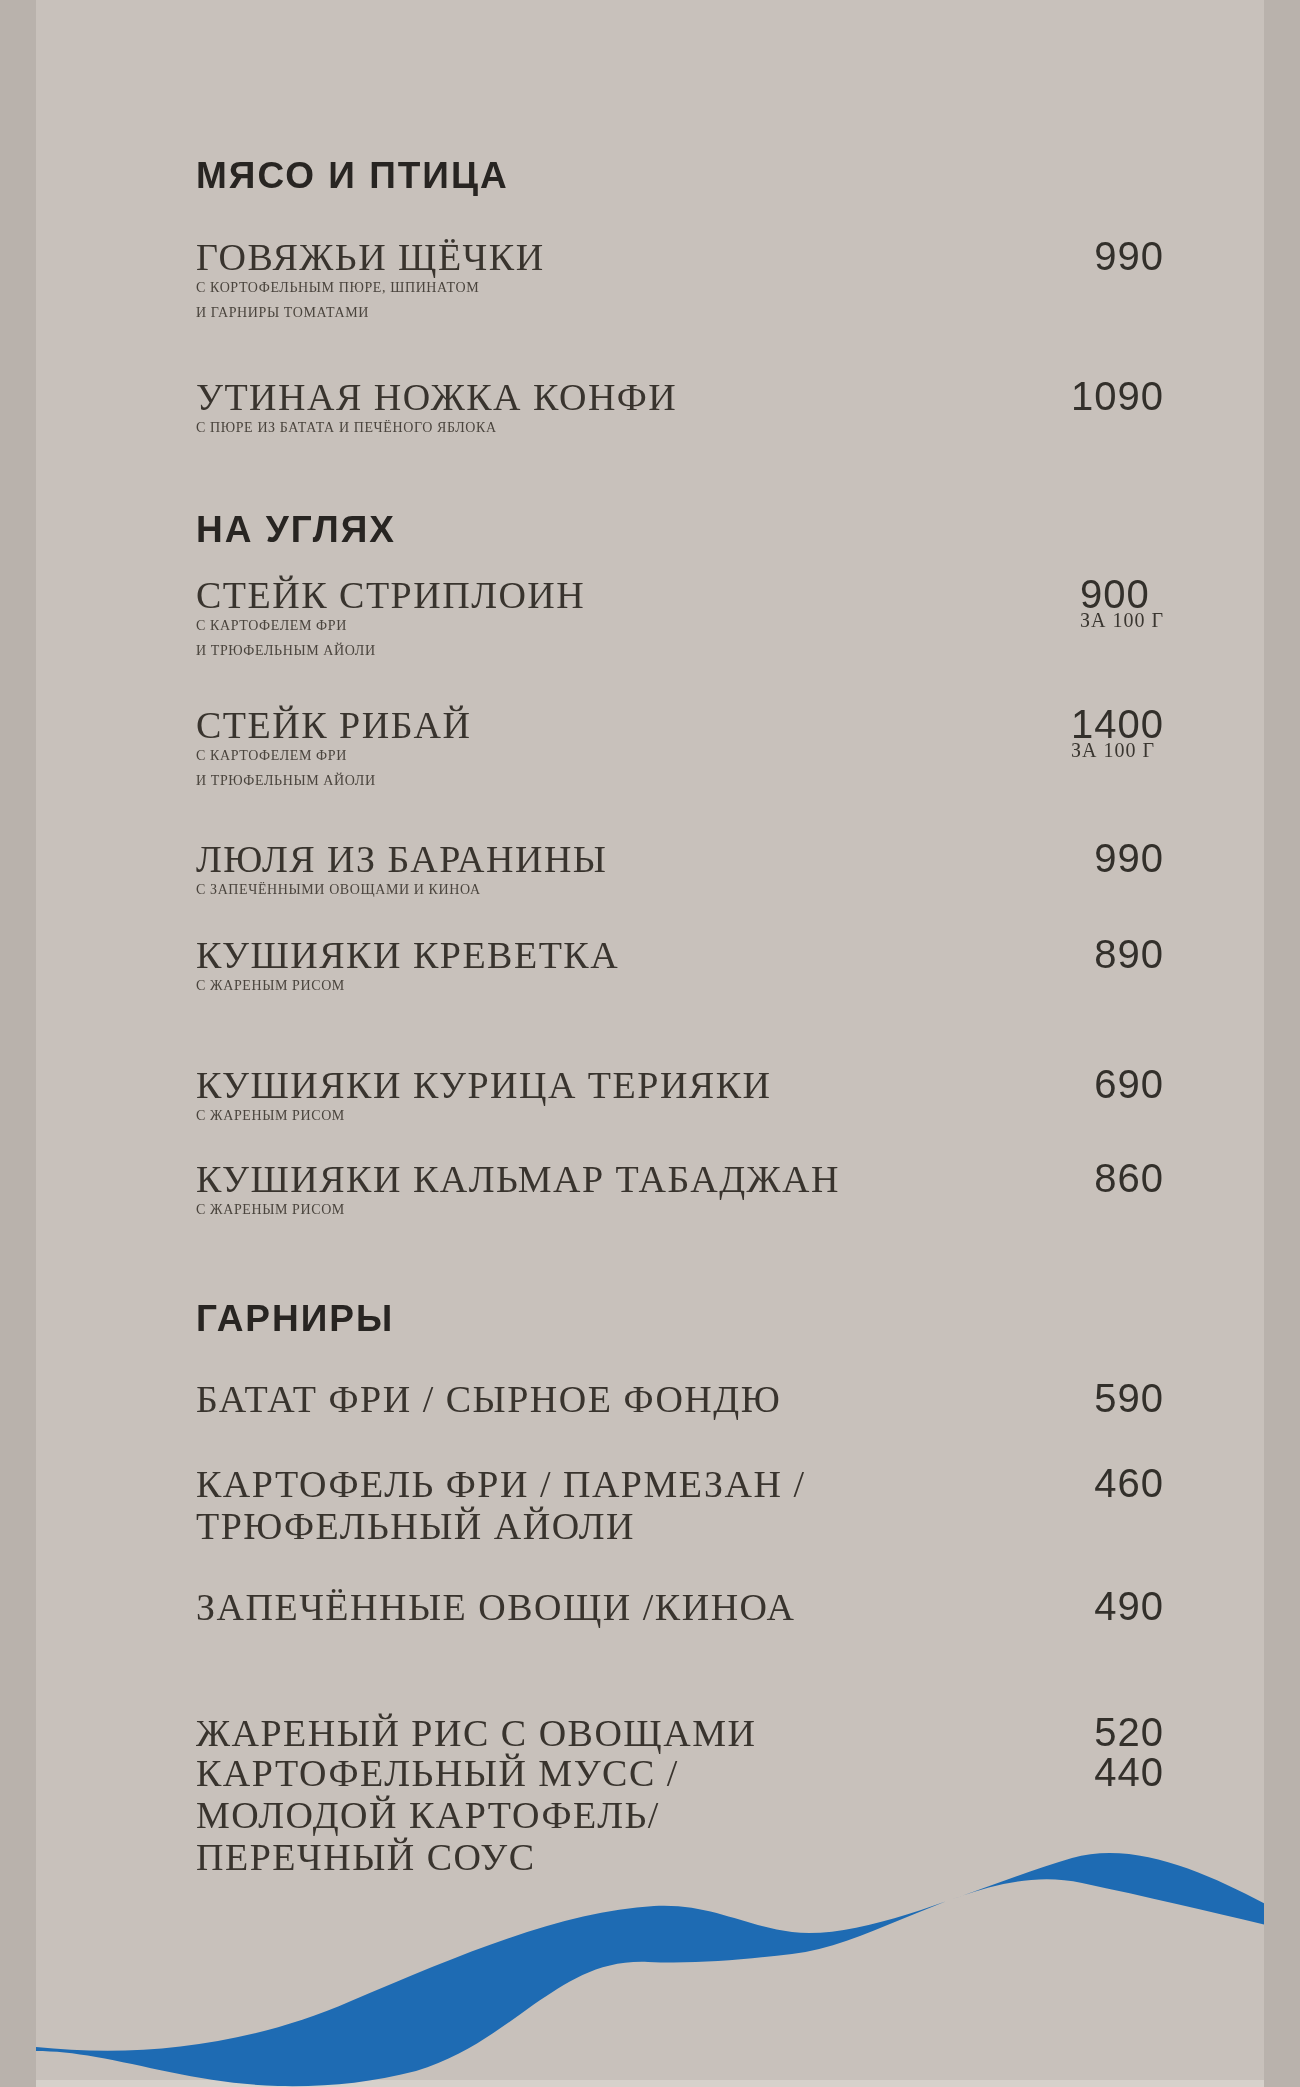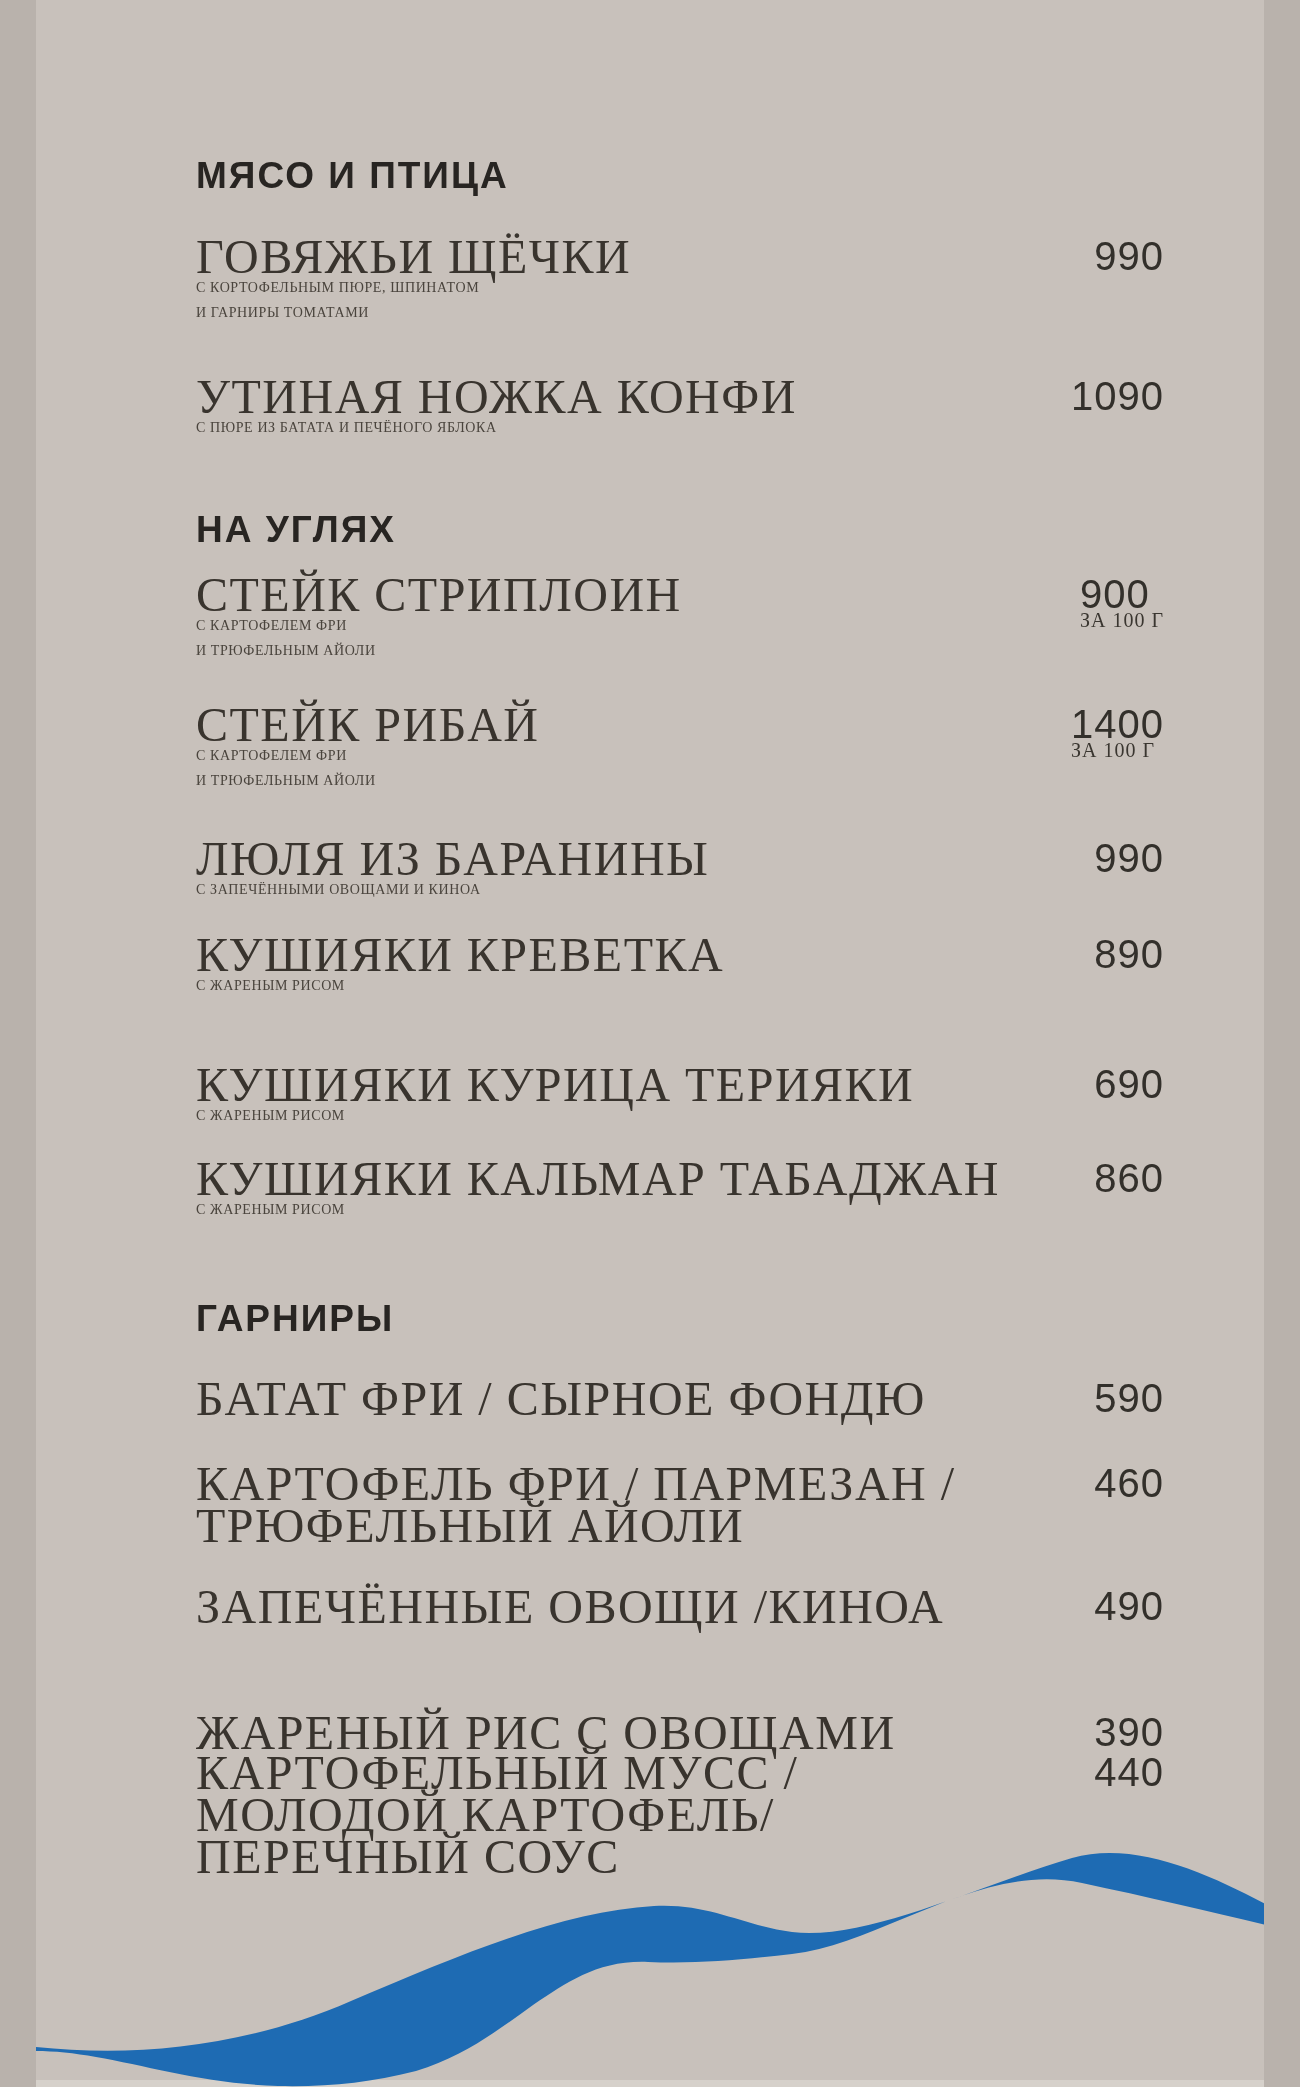--- a/index.html
+++ b/index.html
@@ -42,21 +42,21 @@
     letter-spacing: 2px;
     color: #282522;
   }
   .item {
     position: absolute;
     left: 160px;
     width: 980px; 
   }
   .item-name {
     font-family: "Liberation Serif", serif;
-    font-size: 48px;
+    font-size: 38px;
     line-height: 42px;
     letter-spacing: 1.5px;
     color: #39342e;
   }
   .item-desc {
     margin-top: -3px;
     font-family: "Liberation Serif", serif;
     font-size: 14px;
     line-height: 25px;
     letter-spacing: 0.6px;
@@ -224,21 +224,21 @@
     <div class="item" style="top:1586px">
       <div class="item-name">ЗАПЕЧЁННЫЕ ОВОЩИ /КИНОА</div>
       <div class="price-block">
         <div class="price">490</div>
       </div>
     </div>
 
     <div class="item" style="top:1712px">
       <div class="item-name">ЖАРЕНЫЙ РИС С ОВОЩАМИ</div>
       <div class="price-block">
-        <div class="price">390</div>
+        <div class="price">520</div>
       </div>
     </div>
 
     <div class="item" style="top:1752px">
       <div class="item-name">
         <div>КАРТОФЕЛЬНЫЙ МУСС /</div>
         <div>МОЛОДОЙ КАРТОФЕЛЬ/</div>
         <div>ПЕРЕЧНЫЙ СОУС</div>
       </div>
       <div class="price-block">

